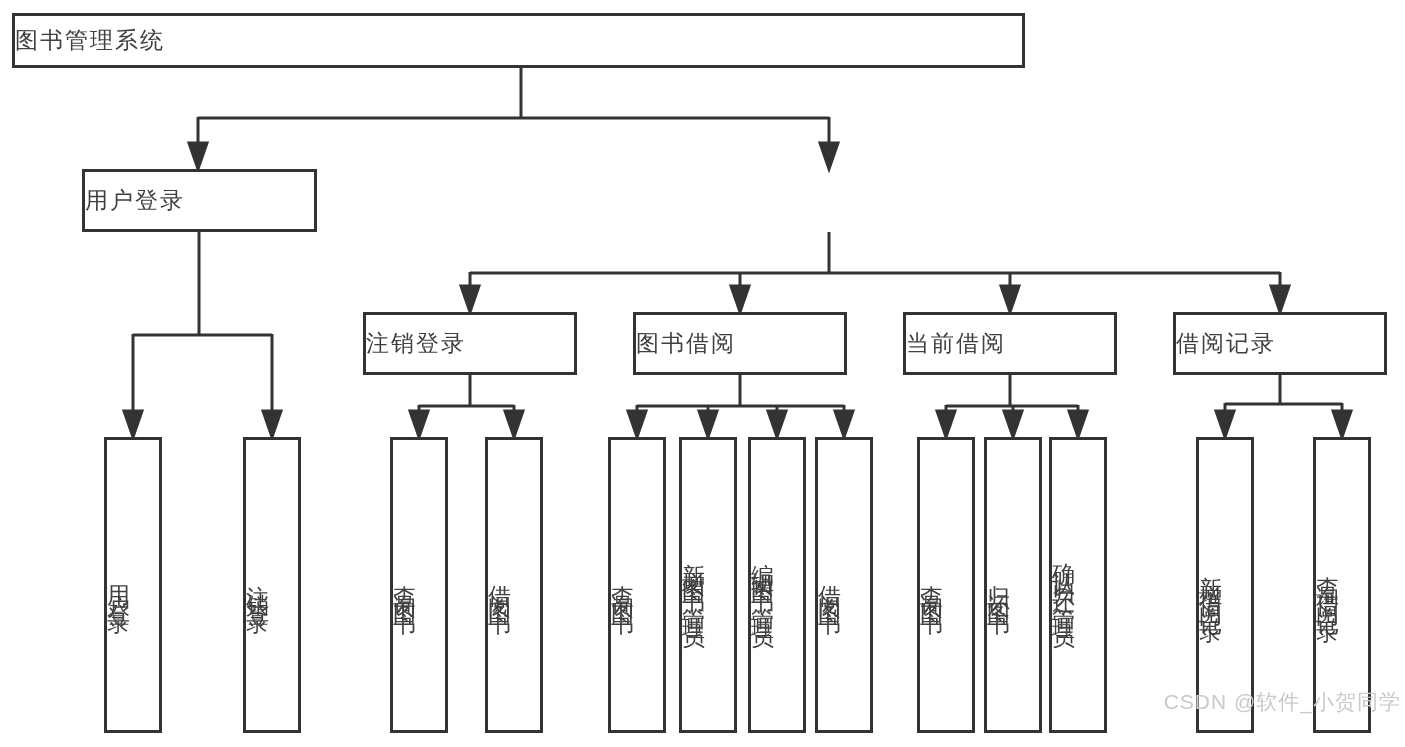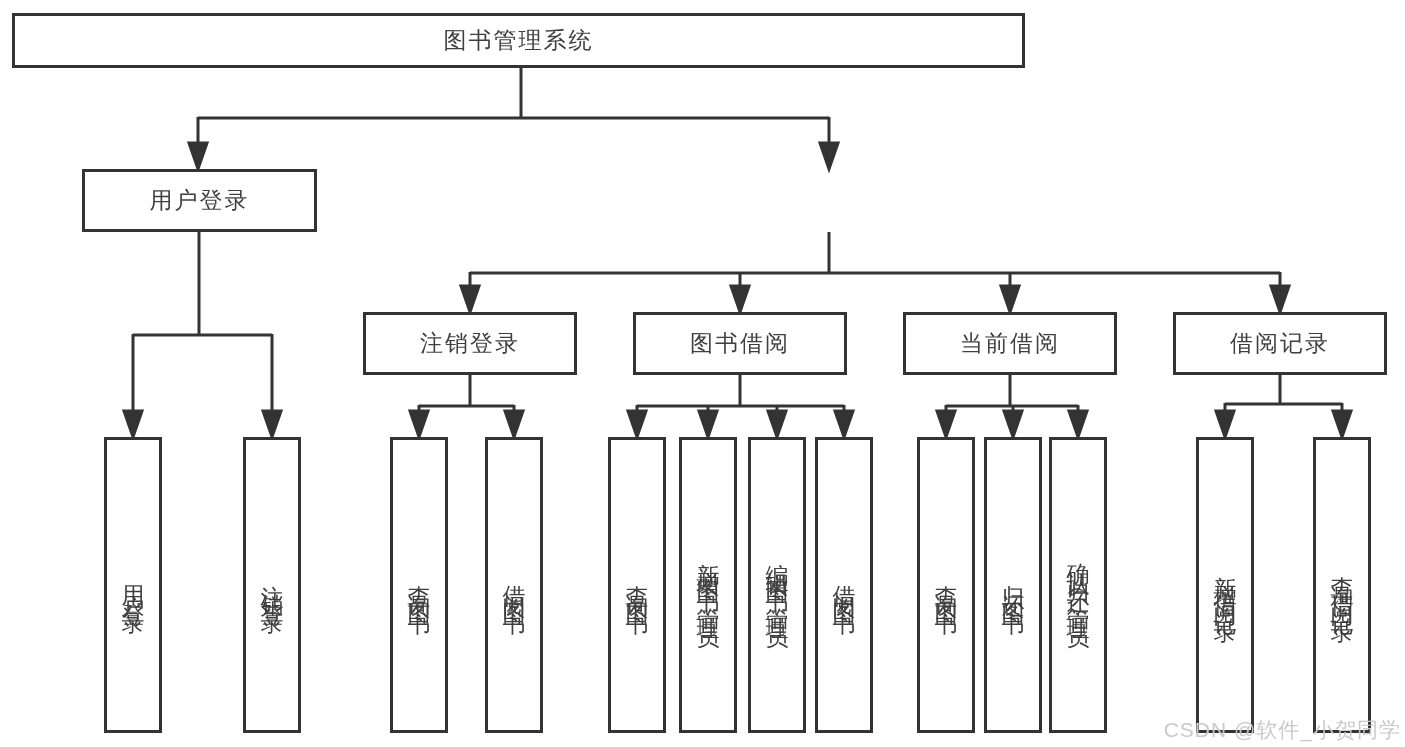--- a/index.html
+++ b/index.html
@@ -4,30 +4,30 @@
 <style>
   html, body { margin:0; padding:0; background:#ffffff; }
   .stage {
     position:relative; width:1405px; height:747px; background:#ffffff;
     font-family:"Liberation Sans","DejaVu Sans",sans-serif; overflow:hidden;
   }
   svg.connectors { position:absolute; left:0; top:0; width:1405px; height:747px; }
   .box {
     position:absolute; box-sizing:border-box; background:#ffffff;
     border:3px solid #333333; color:#3f3f3f;
-    display:flex; align-items:center; justify-content:center;
+    display:flex; align-items:center; justify-content:flex-start;
     font-size:23px; letter-spacing:2px; z-index:2;
   }
   .box .lbl { white-space:nowrap; }
   .vbox .lbl {
     writing-mode:vertical-rl; text-orientation:mixed;
     letter-spacing:9px; line-height:1; white-space:nowrap;
   }
   .watermark {
-    position:absolute; right:4px; top:716px; z-index:5;
+    position:absolute; right:4px; top:688px; z-index:5;
     font-size:21px; color:#c9c9c9; letter-spacing:1px; white-space:nowrap;
   }
 </style>
 </head>
 <body>
 
 <div class="stage">
 
   <svg class="connectors" viewBox="0 0 1405 747" xmlns="http://www.w3.org/2000/svg">
     <g stroke="#333333" stroke-width="3" fill="#333333">

